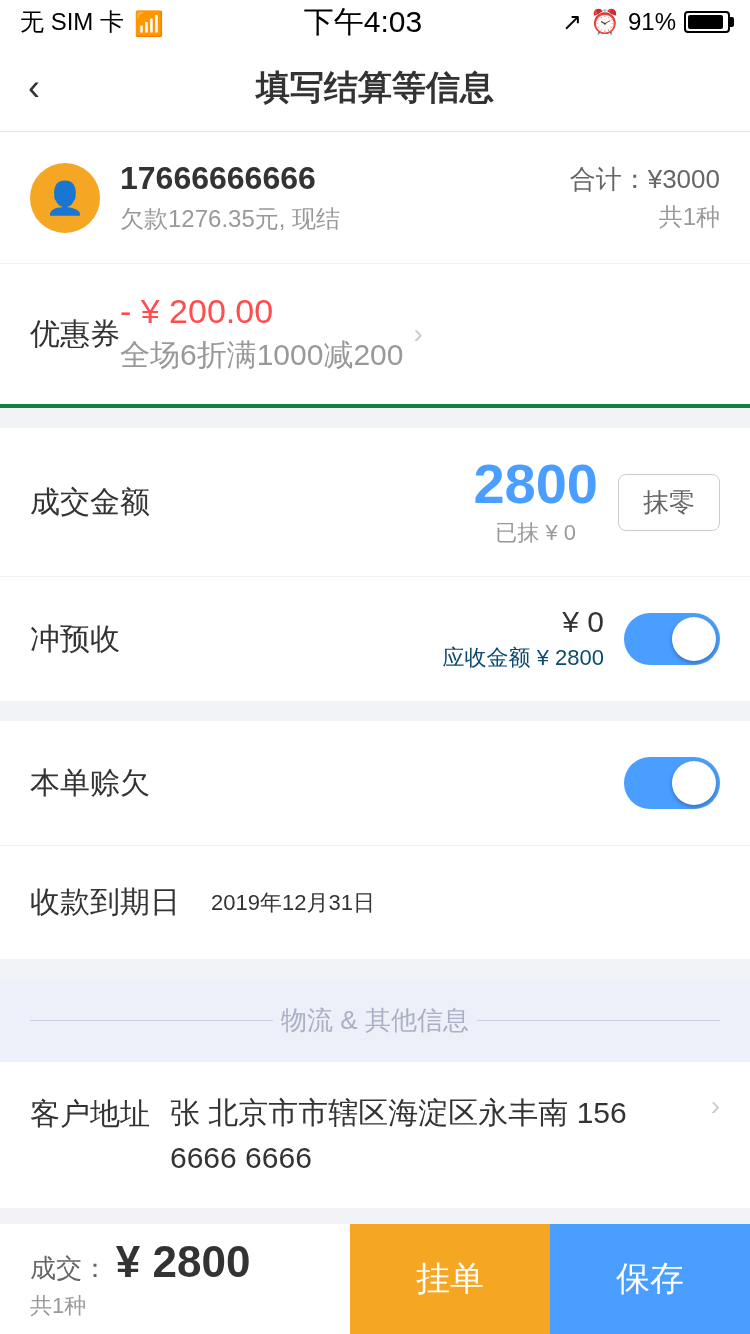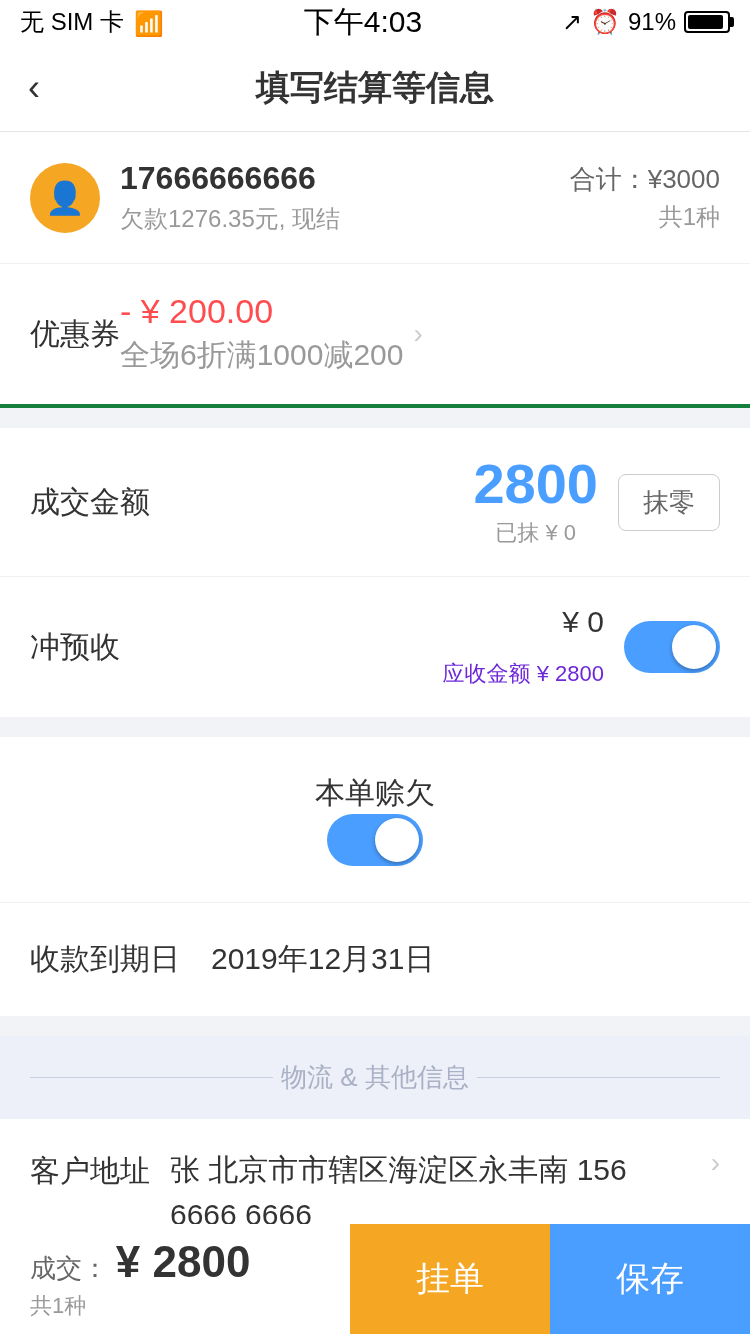--- a/index.html
+++ b/index.html
@@ -217,22 +217,22 @@
     }
     .advance-amount {
       text-align: right;
     }
     .advance-value {
       font-size: 30px;
       color: #333;
     }
     .advance-sub {
       font-size: 22px;
-      color: #6d28d9;
-      margin-top: 20px;
+      color: #0c4a6e;
+      margin-top: 4px;
     }
 
     
     .toggle {
       width: 96px; height: 52px;
       background: #4a9eff;
       border-radius: 26px;
       position: relative;
       cursor: pointer;
       flex-shrink: 0;
@@ -248,41 +248,40 @@
     }
 
     
     .debt-row {
       background: #fff;
       padding: 36px 30px;
       display: flex;
       align-items: center;
       justify-content: space-between;
       border-bottom: 1px solid #f0f0f0;
-      flex-direction: column;
     }
     .debt-label {
       font-size: 30px;
       color: #333;
     }
 
     
     .due-date-row {
       background: #fff;
       padding: 36px 30px;
       display: flex;
       align-items: center;
     }
     .due-date-label {
       font-size: 30px;
       color: #333;
       margin-right: 31px;
     }
     .due-date-value {
-      font-size: 30px;
+      font-size: 22px;
       color: #333;
     }
 
     
     .logistics-section {
       background: #edf0f8;
       padding: 24px 30px;
       display: flex;
       align-items: center;
       justify-content: center;

